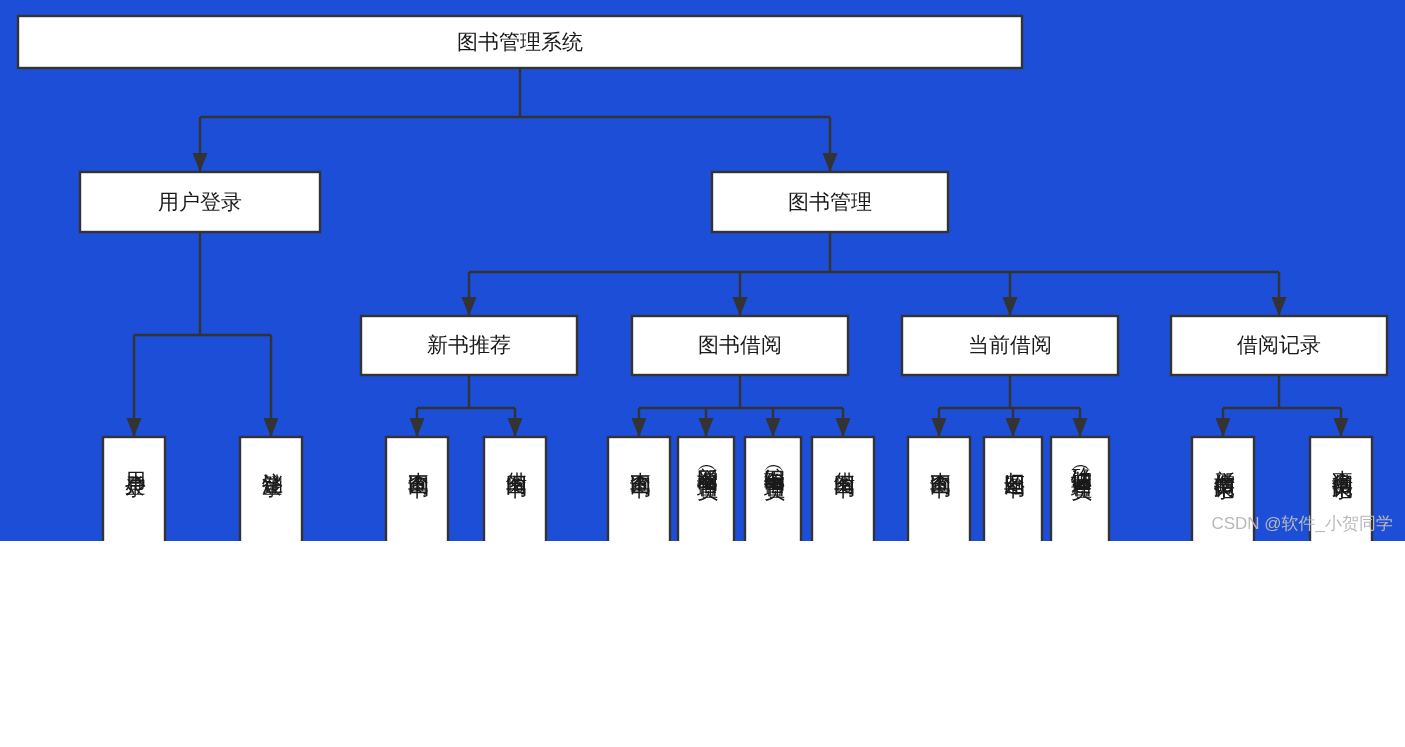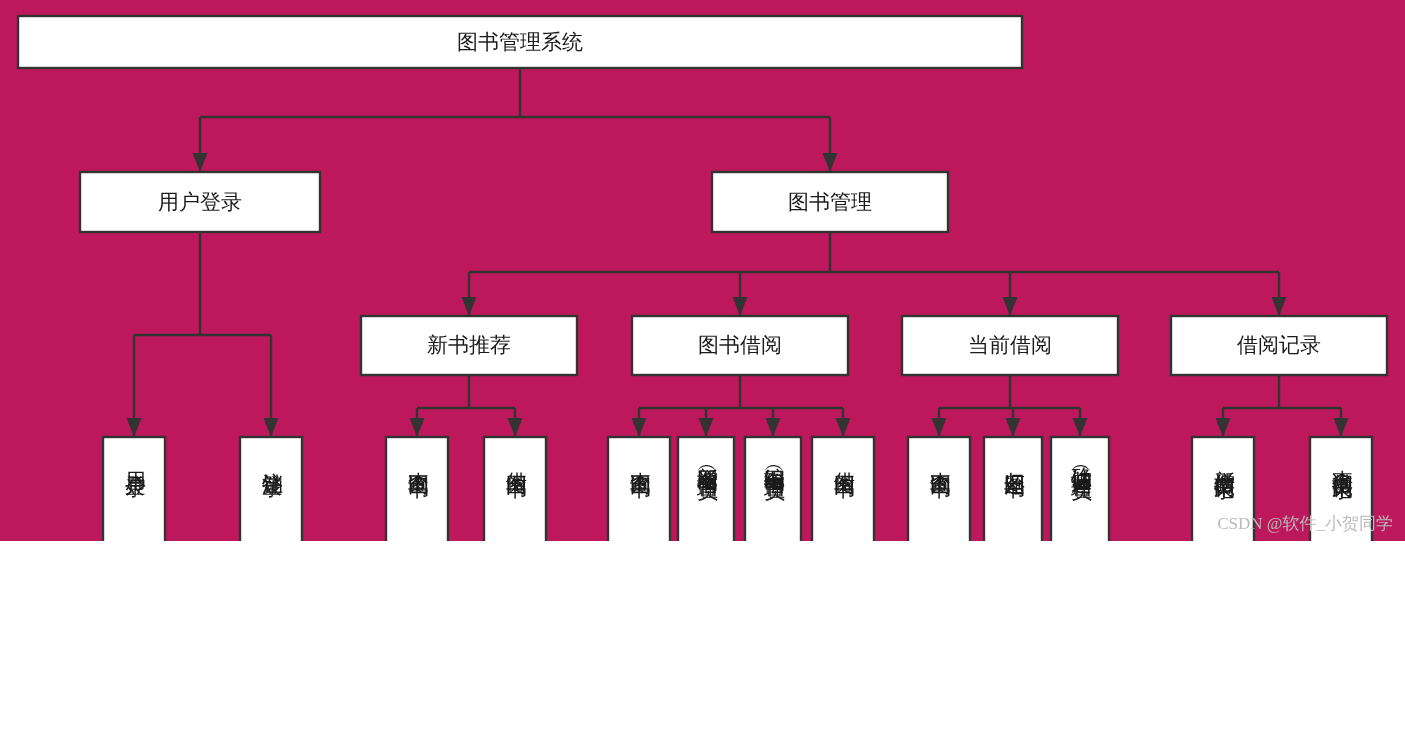--- a/index.html
+++ b/index.html
@@ -8,21 +8,21 @@
     padding: 0;
     background: #ffffff;
   }
   body {
     font-family: "Liberation Sans", "DejaVu Sans", sans-serif;
   }
   #diagram-root {
     position: relative;
     width: 1405px;
     height: 541px;
-    background: #be185d;
+    background: #1d4ed8;
     overflow: hidden;
     text-align: right;
   }
   svg#tree-svg {
     position: absolute;
     top: 0;
     left: 0;
     width: 1405px;
     height: 747px;
     display: block;
@@ -57,21 +57,21 @@
   .arrow-head {
     fill: #333333;
     stroke: none;
   }
   .watermark {
     position: absolute;
     right: 12px;
     bottom: 6px;
     color: #b9b9b9;
     font-size: 17px;
-    font-family: Liberation Serif, serif;
+    font-family: Liberation Sans, sans-serif;
     white-space: nowrap;
     user-select: none;
   }
 </style>
 </head>
 <body>
 
 <div id="diagram-root">
 
   <svg id="tree-svg" viewBox="0 0 1405 747">

